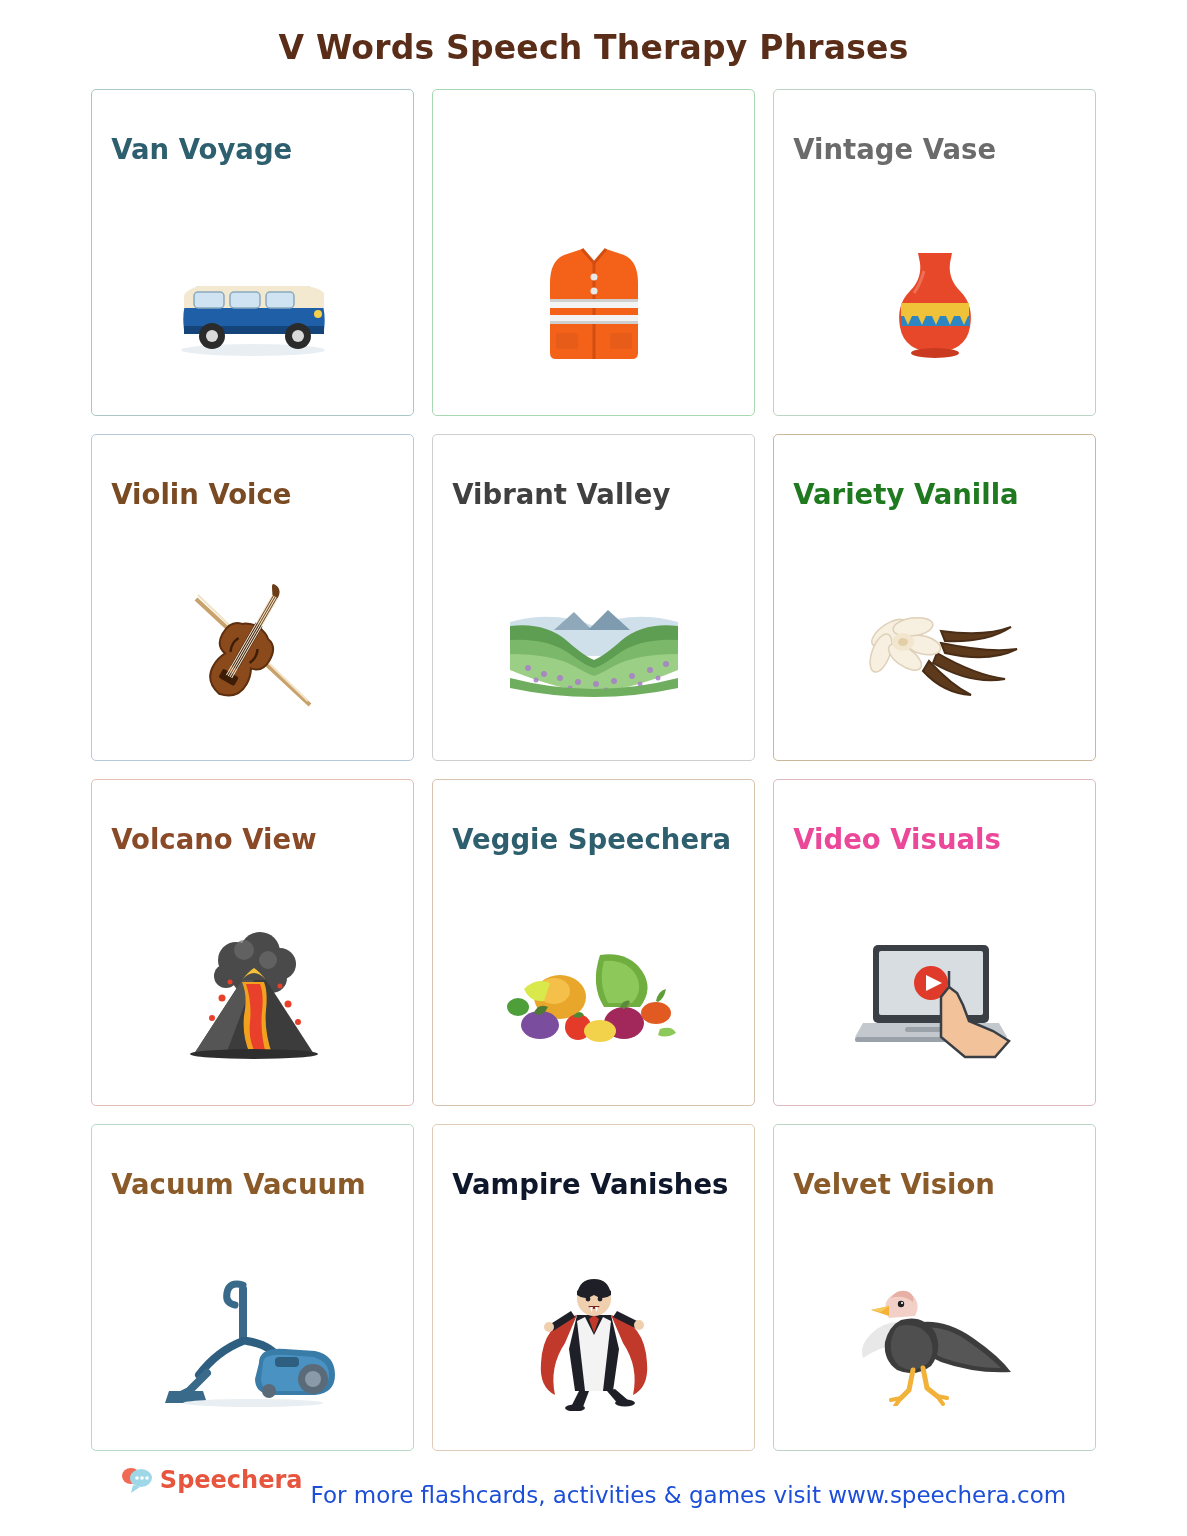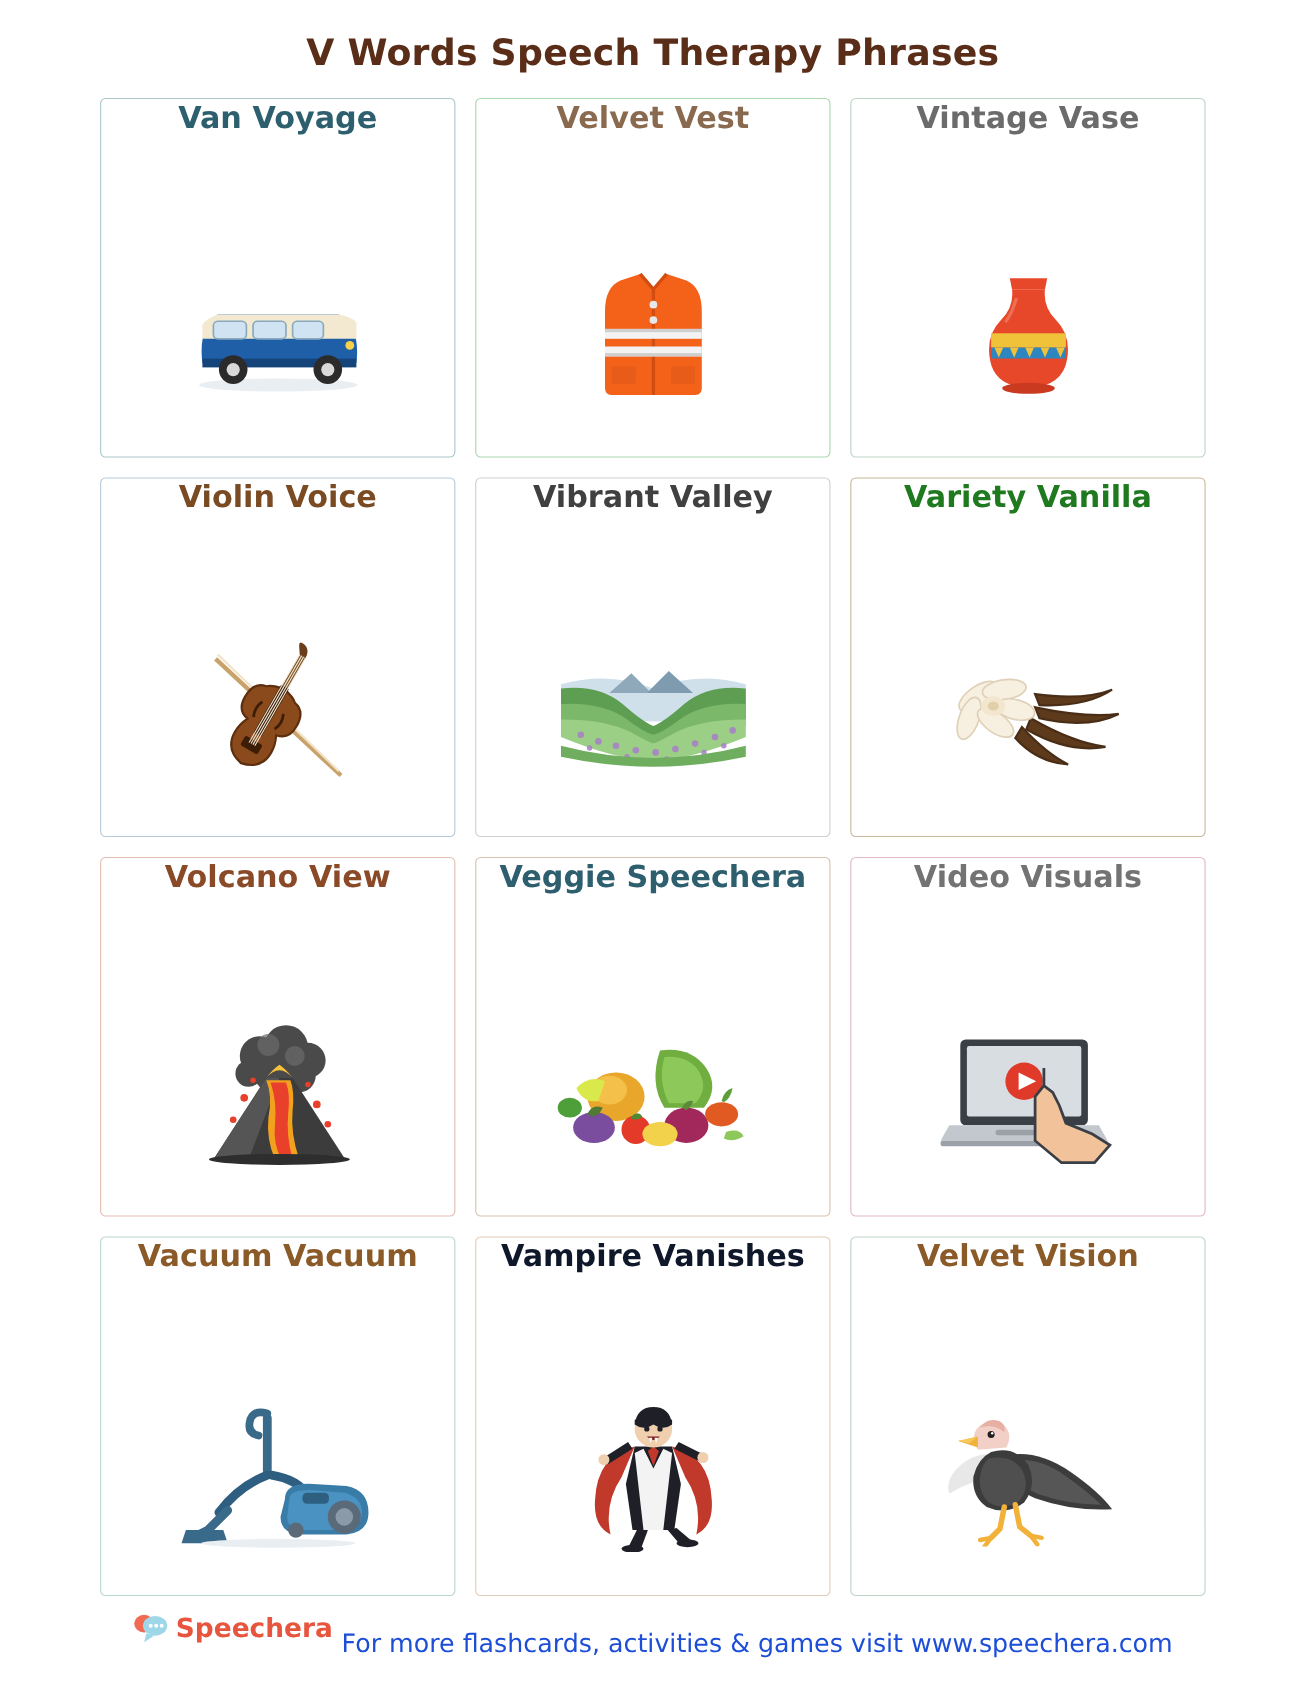--- a/index.html
+++ b/index.html
@@ -48,23 +48,24 @@
     border-radius: 5px;
     background: #ffffff;
     box-sizing: border-box;
     display: flex;
     flex-direction: column;
     align-items: center;
     position: relative;
     overflow: hidden;
   }
   .card-title {
+    margin-top: 42px;
     font-size: 27.5px;
     font-weight: bold;
-    text-align: center;
+    text-align: left;
     line-height: 1.28;
     width: 88%;
     font-family: "DejaVu Sans", "Liberation Sans", sans-serif;
   }
   .card-art {
     position: absolute;
     bottom: 34px;
     left: 0;
     right: 0;
     height: 150px;
@@ -125,21 +126,20 @@
           <circle cx="54" cy="90" r="13" fill="#2b2b2b"></circle>
           <circle cx="54" cy="90" r="6" fill="#d9d9d9"></circle>
           <circle cx="140" cy="90" r="13" fill="#2b2b2b"></circle>
           <circle cx="140" cy="90" r="6" fill="#d9d9d9"></circle>
           <circle cx="160" cy="68" r="4" fill="#f6d04b"></circle>
         </svg>
       </div>
     </div>
 
     <div class="card" style="border-color:#a8d8b0">
-      <div class="card-title" style="color:#8a6a4f">Velvet Vest</div>
       <div class="card-art">
         <svg width="120" height="130" viewBox="0 0 120 130">
           <path d="M30 14 L48 8 L60 22 L72 8 L90 14 Q104 20 104 42 L104 112 Q104 118 98 118 L22 118 Q16 118 16 112 L16 42 Q16 20 30 14 Z" fill="#f4621a"></path>
           <path d="M60 22 L60 118" stroke="#d14d10" stroke-width="3"></path>
           <rect x="16" y="58" width="88" height="9" fill="#f3f3f3"></rect>
           <rect x="16" y="74" width="88" height="9" fill="#f3f3f3"></rect>
           <rect x="16" y="58" width="88" height="3" fill="#cfcfcf"></rect>
           <rect x="16" y="80" width="88" height="3" fill="#cfcfcf"></rect>
           <path d="M48 8 L60 22 L72 8" fill="none" stroke="#d14d10" stroke-width="3"></path>
           <circle cx="60" cy="36" r="3.5" fill="#e8e8e8"></circle>
@@ -303,21 +303,21 @@
           <ellipse cx="152" cy="72" rx="15" ry="11" fill="#e05a22"></ellipse>
           <path d="M152 60 q2 -10 10 -12 q-2 10 -8 13 Z" fill="#5d9e3a"></path>
           <ellipse cx="96" cy="90" rx="16" ry="11" fill="#f2d24a"></ellipse>
           <path d="M156 88 q12 -4 16 4 q-10 6 -18 2 Z" fill="#8cc95a"></path>
           <ellipse cx="14" cy="66" rx="11" ry="9" fill="#4e9e3a"></ellipse>
         </svg>
       </div>
     </div>
 
     <div class="card" style="border-color:#e0b9c0">
-      <div class="card-title" style="color:#737373">Video Visuals</div>
+      <div class="card-title" style="color:#ec4899">Video Visuals</div>
       <div class="card-art">
         <svg width="180" height="130" viewBox="0 0 180 130">
           <rect x="28" y="14" width="116" height="78" rx="5" fill="#3a3f45"></rect>
           <rect x="34" y="20" width="104" height="64" rx="2" fill="#d8dde2"></rect>
           <circle cx="86" cy="52" r="17" fill="#e03a2a"></circle>
           <polygon points="81,44 97,52 81,60" fill="#ffffff"></polygon>
           <path d="M18 92 L154 92 L162 106 L10 106 Z" fill="#c3c8ce"></path>
           <rect x="10" y="106" width="152" height="5" rx="2" fill="#9aa1a8"></rect>
           <rect x="60" y="96" width="52" height="5" rx="2.5" fill="#9aa1a8"></rect>
           <path d="M96 66 L104 56 L112 62 L118 74 L124 90 L148 100 L164 110 L150 126 L120 126 L96 106 Z" fill="#f2c39a"></path>

